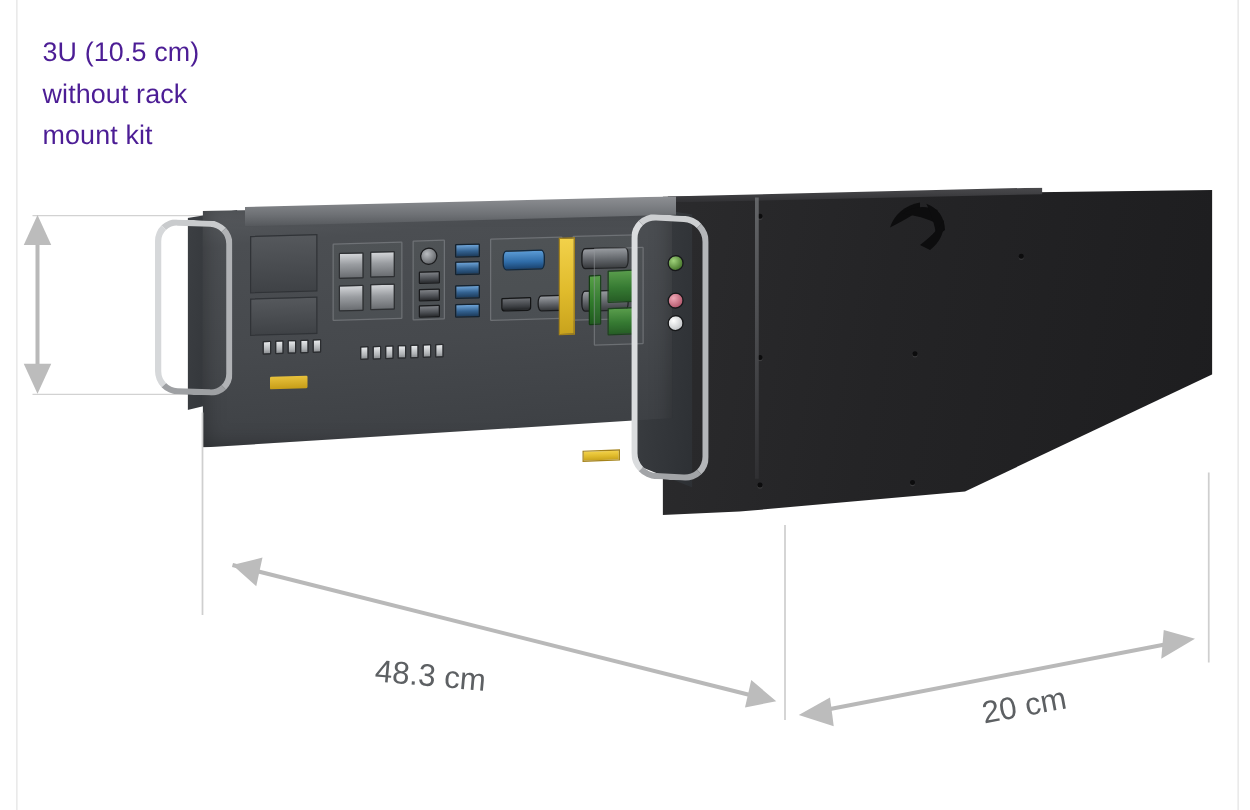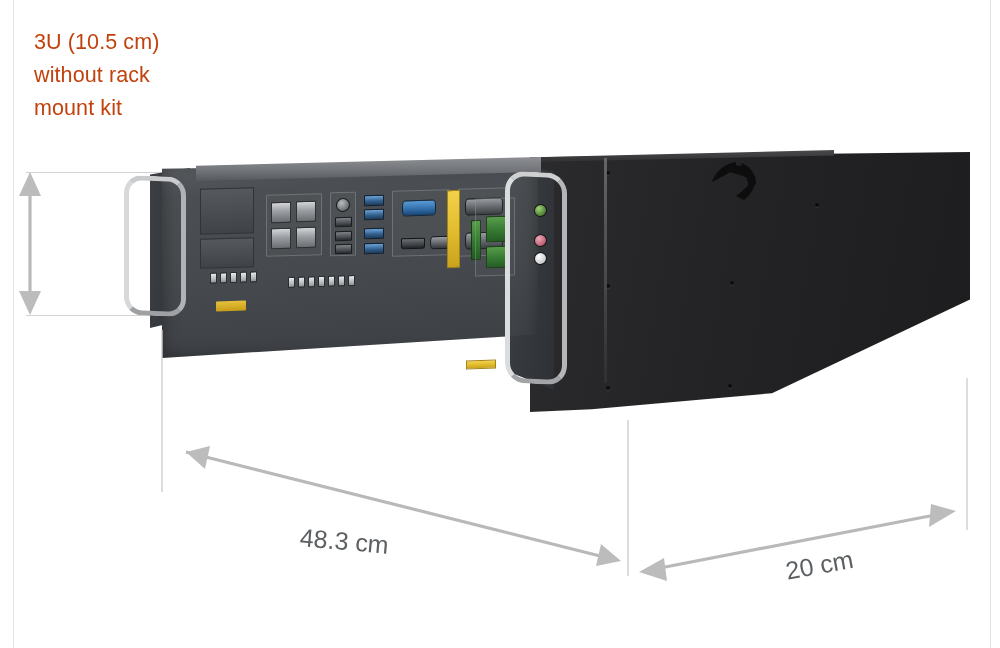--- a/index.html
+++ b/index.html
@@ -27,21 +27,21 @@
   .margin-rule.left  { left: 13px; }
   .margin-rule.right { left: 990px; }
 
   
   #caption {
     position: absolute;
     left: 34px; top: 26px;
     width: 260px;
     font-size: 21.5px;
     line-height: 33px;
-    color: #c2410c;
+    color: #4c1d95;
     letter-spacing: .1px;
     white-space: pre-line;
   }
 
   
   #height-dim { position: absolute; left: 0; top: 0; width: 200px; height: 360px; }
   .ext-h {
     position: absolute;
     height: 1px;
     background: #d2d2d2;

